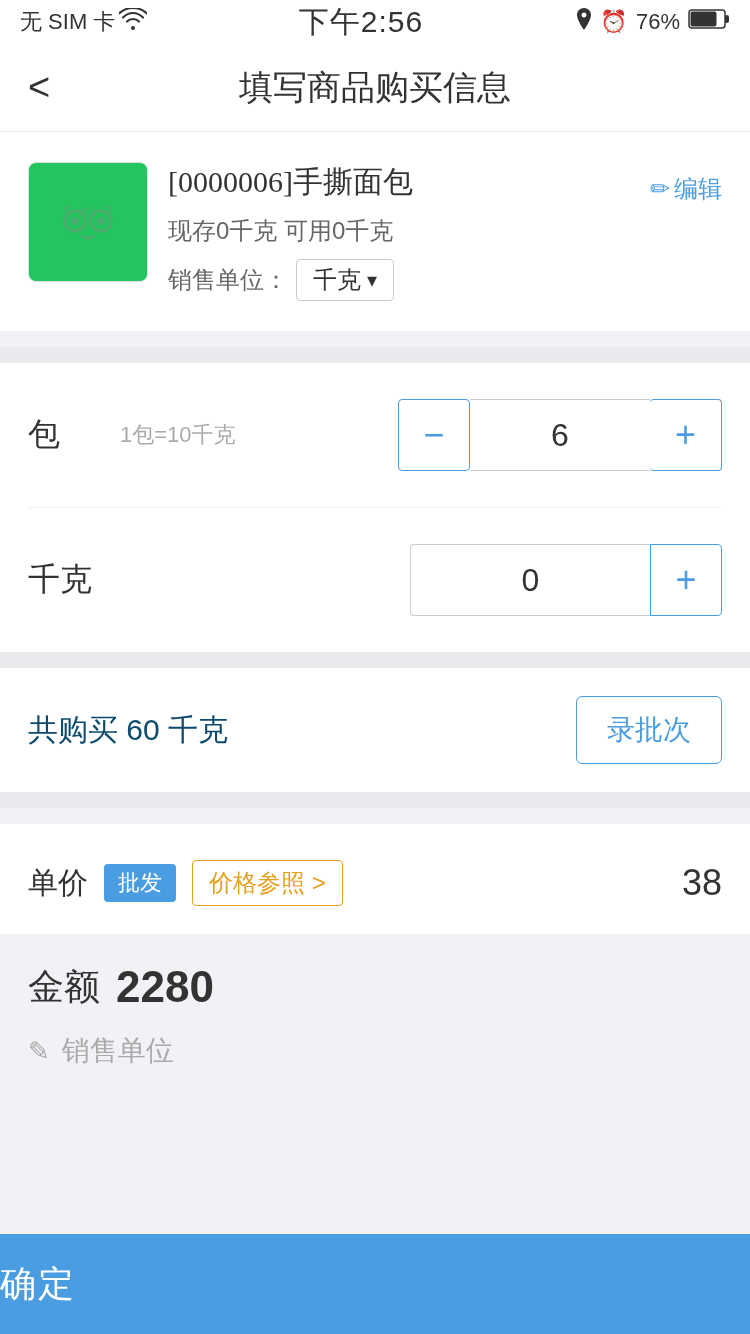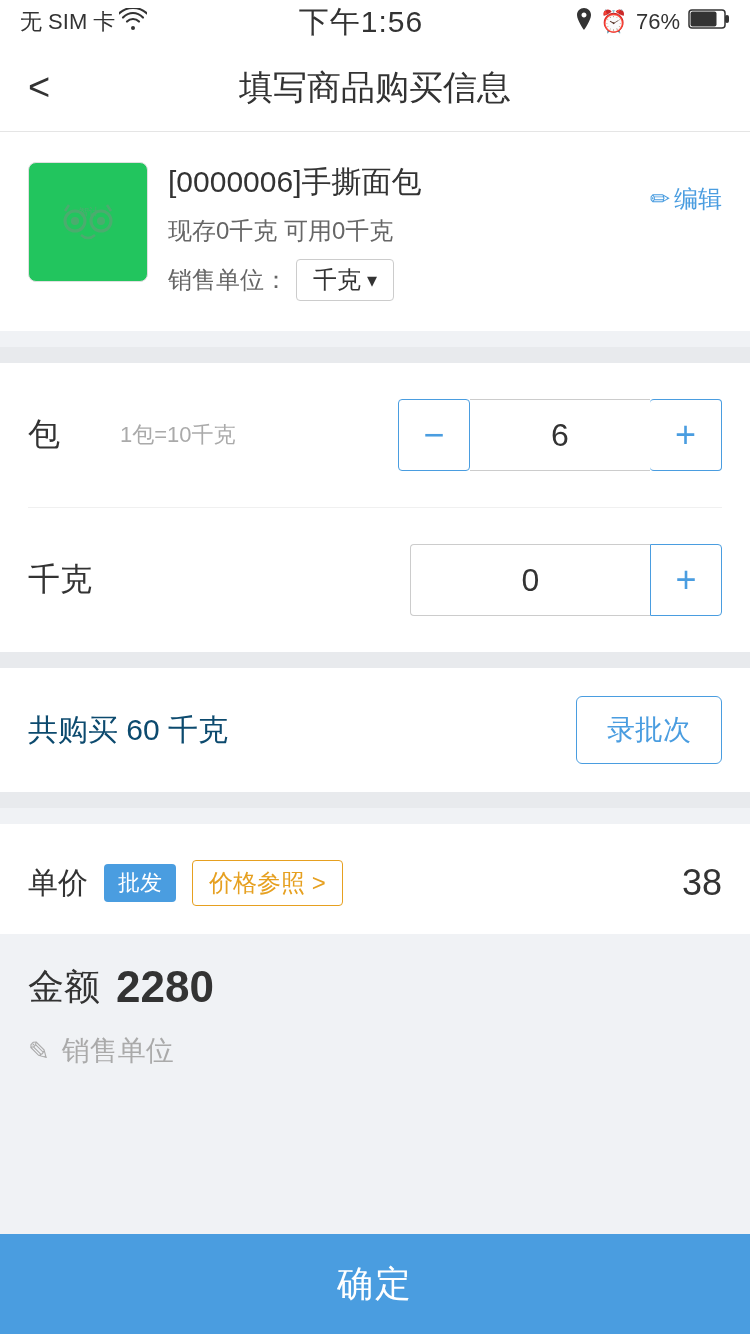--- a/index.html
+++ b/index.html
@@ -299,21 +299,20 @@
     
     .confirm-bar {
       position: fixed;
       bottom: 0;
       left: 0;
       width: 750px;
       height: 100px;
       background: #4a9de0;
       display: flex;
       align-items: center;
-      justify-content: center;
       cursor: pointer;
     }
     .confirm-label {
       color: #fff;
       font-size: 36px;
       font-weight: 400;
       letter-spacing: 2px;
     }
 
     
@@ -329,21 +328,21 @@
     <span>无 SIM 卡</span>
     <span>
       <svg width="28" height="22" viewBox="0 0 28 22" fill="none">
         <path d="M14 18a2 2 0 110 4 2 2 0 010-4z" fill="#333"></path>
         <path d="M8 13.5c1.6-1.6 3.8-2.5 6-2.5s4.4.9 6 2.5" stroke="#333" stroke-width="2.2" fill="none" stroke-linecap="round"></path>
         <path d="M4 9.5C7 6.5 10.4 5 14 5s7 1.5 10 4.5" stroke="#333" stroke-width="2.2" fill="none" stroke-linecap="round"></path>
         <path d="M0 5.5C4 1.8 8.8 0 14 0s10 1.8 14 5.5" stroke="#333" stroke-width="2.2" fill="none" stroke-linecap="round"></path>
       </svg>
     </span>
   </div>
-  <div class="status-bar-center">下午1:56</div>
+  <div class="status-bar-center">下午2:56</div>
   <div class="status-bar-right">
     <span>
       <svg width="18" height="22" viewBox="0 0 18 22" fill="none">
         <path d="M9 0C5.1 0 2 3.1 2 7c0 5.3 7 15 7 15s7-9.7 7-15c0-3.9-3.1-7-7-7zm0 9.5c-1.4 0-2.5-1.1-2.5-2.5S7.6 4.5 9 4.5s2.5 1.1 2.5 2.5S10.4 9.5 9 9.5z" fill="#333"></path>
       </svg>
     </span>
     <span>⏰</span>
     <span>76%</span>
     <span>
       <svg width="42" height="22" viewBox="0 0 42 22" fill="none">
@@ -370,21 +369,21 @@
         <circle cx="48" cy="24" r="10" stroke="#888" stroke-width="3"></circle>
         <circle cx="22" cy="24" r="4" fill="#888"></circle>
         <circle cx="48" cy="24" r="4" fill="#888"></circle>
         <path d="M28 38 Q35 44 42 38" stroke="#888" stroke-width="2.5" fill="none"></path>
         <path d="M12 14 L16 8" stroke="#888" stroke-width="2.5"></path>
         <path d="M58 14 L54 8" stroke="#888" stroke-width="2.5"></path>
         <text x="26" y="18" font-size="10" fill="#888" font-family="sans-serif">智计</text>
       </svg>
     </div>
     <div class="product-info">
-      <div style="display:flex; justify-content:space-between; align-items:flex-end;">
+      <div style="display:flex; justify-content:space-between; align-items:center;font-family:Liberation Serif, serif;">
         <div class="product-name">[0000006]手撕面包</div>
         <div class="edit-btn">
           <span>✏</span>
           <span>编辑</span>
         </div>
       </div>
       <div class="product-stock">现存0千克   可用0千克</div>
       <div class="product-unit-row">
         <span>销售单位：</span>
         <div class="unit-select">

